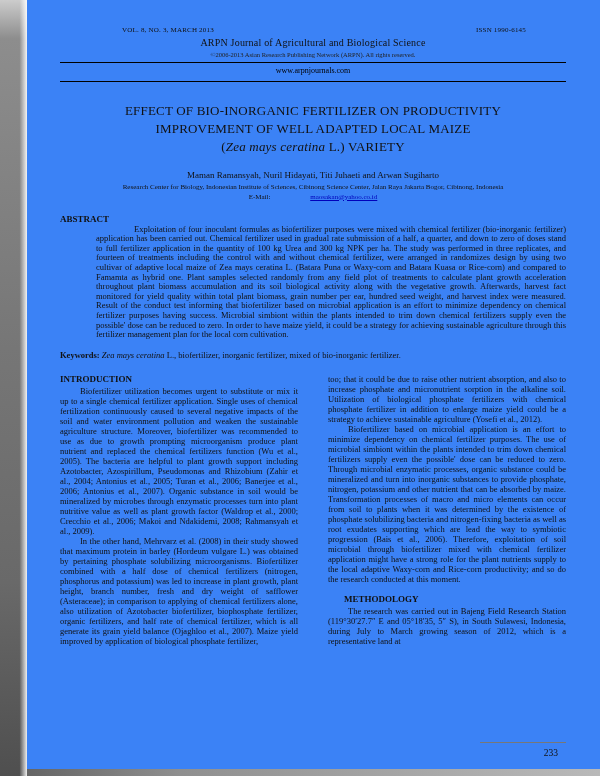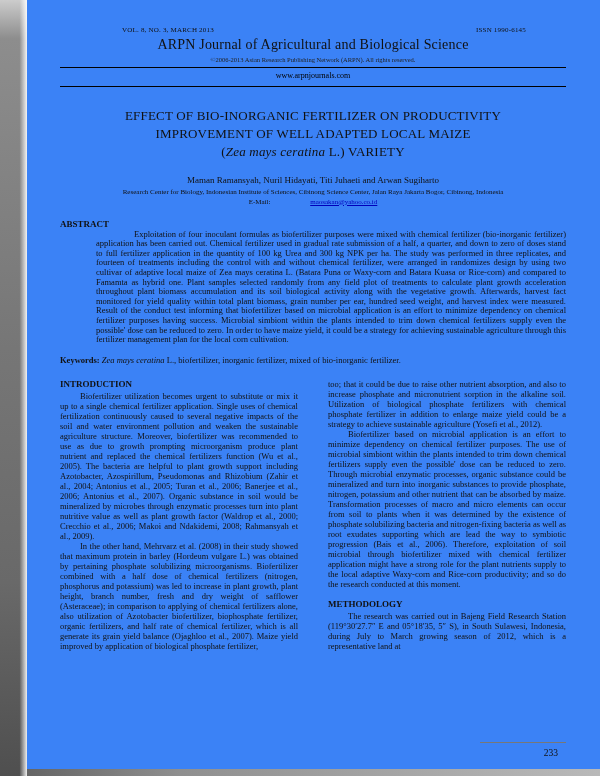--- a/index.html
+++ b/index.html
@@ -18,21 +18,21 @@
     background:linear-gradient(90deg, #5d5d5d 0%, #8f8f8f 30%, #b9b9b9 100%);
   }
   .sheet {
     position:absolute; left:27px; top:0; width:573px; height:776px;
     background:#3b82f6; box-sizing:border-box; padding:26px 34px 0 33px;
   }
   .hdr-row {
     display:flex; justify-content:space-between; font-size:7px;
     padding:0 40px 0 62px; letter-spacing:.2px;
   }
-  .journal { text-align:center; font-size:14px; margin-top:3px; letter-spacing:.2px; }
+  .journal { text-align:center; font-size:10px; margin-top:3px; letter-spacing:.2px; }
   .copyright { text-align:center; font-size:6.5px; margin-top:3px; color:#222; }
   .rule { border-top:1px solid #000; margin-top:4px; }
   .website { text-align:center; font-size:8px; padding:3px 0 2px 0; }
   .website a { color:#000; text-decoration:none; cursor:pointer; }
   .title {
     font-size:13px; font-weight:normal; text-align:center;
     margin:20px 30px 0 30px; line-height:1.4; letter-spacing:.2px;
   }
   .authors { text-align:center; font-size:9px; margin-top:13px; }
   .affil { text-align:center; font-size:7px; margin-top:3px; }
@@ -44,21 +44,21 @@
   .abs-text {
     font-size:8.5px; line-height:9.6px; text-align:justify; margin-top:1px;
     text-indent:38px;
     margin-left:36px;
   }
   .keywords { font-size:8.5px; margin-top:10px; }
   .cols { display:flex; gap:30px; margin-top:14px; }
   .col { flex:1 1 0; min-width:0; }
   .body { font-size:8.5px; line-height:10px; text-align:justify; }
   .indent { text-indent:20px; }
-  .mt { margin-top:10px; }
+  .mt { margin-top:10px;margin-left:16px; }
   .col .sec { margin-bottom:2px; }
   .footer-rule { position:absolute; right:34px; bottom:33px; width:86px; border-top:1px solid #777; }
   .page-number { position:absolute; right:42px; bottom:18px; font-size:9.5px; }
 </style>
 </head>
 <body>
 
 <div class="scan-edge-left"></div>
 <div class="scan-edge-bottom"></div>
 

